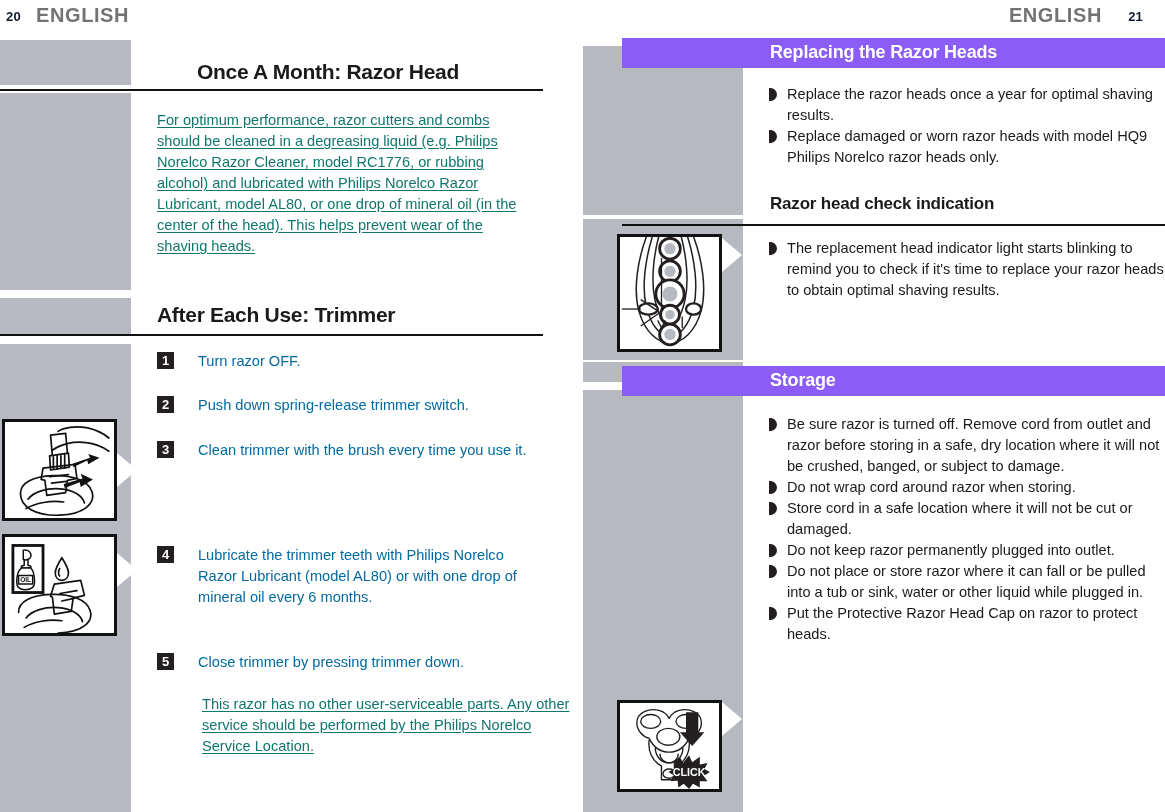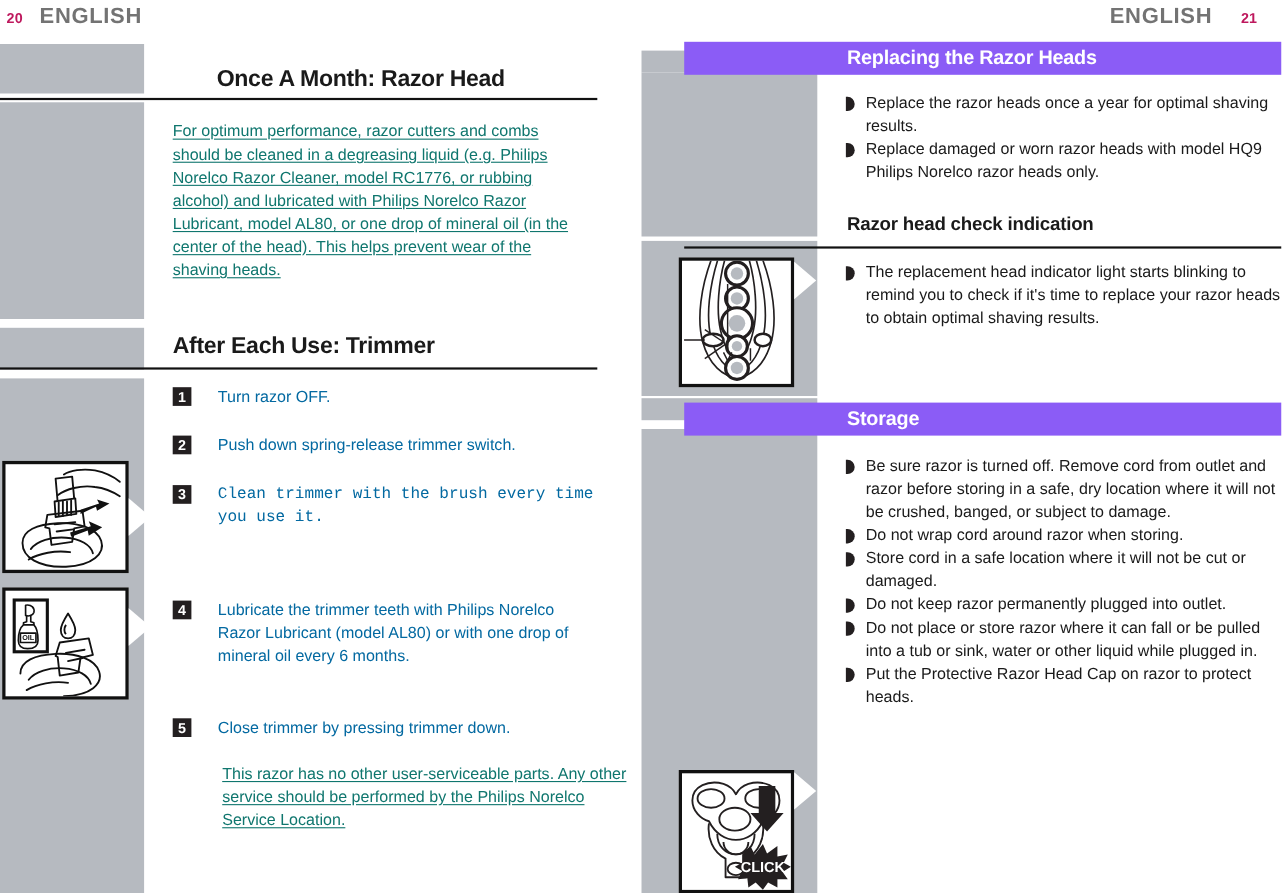--- a/index.html
+++ b/index.html
@@ -11,21 +11,21 @@
     overflow:hidden;
     position:relative;
   }
   .page{position:absolute;top:0;width:582px;height:812px;overflow:hidden;}
   .page-left{left:0;}
   .page-right{left:583px;width:582px;}
 
   
   .runhead{position:absolute;top:0;height:34px;width:100%;}
   .runhead .folio{
-    position:absolute;top:9px;font-size:13px;font-weight:bold;color:#be185d;
+    position:absolute;top:9px;font-size:13px;font-weight:bold;color:#0f172a;
     letter-spacing:.2px;
   }
   .runhead .lang{
     position:absolute;top:4px;font-size:20px;font-weight:bold;color:#737373;
     letter-spacing:.6px;
   }
   .page-left .folio{left:6px;}
   .page-left .lang{left:36px;}
   .page-right .lang{right:63px;}
   .page-right .folio{right:22px;}
@@ -125,21 +125,21 @@
     <div class="txt" style="width:348px;">Turn razor OFF.</div>
   </div>
 
   <div class="step" style="left:157px;top:395px;width:400px;">
     <div class="num">2</div>
     <div class="txt" style="width:355px;">Push down spring-release trimmer switch.</div>
   </div>
 
   <div class="step" style="left:157px;top:440px;width:390px;">
     <div class="num">3</div>
-    <div class="txt" style="width:348px;font-family:Liberation Mono, monospace;">Clean trimmer with the brush every time you use it.</div>
+    <div class="txt" style="width:348px;">Clean trimmer with the brush every time you use it.</div>
   </div>
 
   <div class="step" style="left:157px;top:545px;width:390px;">
     <div class="num">4</div>
     <div class="txt" style="width:348px;">Lubricate the trimmer teeth with Philips Norelco Razor Lubricant (model AL80) or with one drop of mineral oil every 6 months.</div>
   </div>
 
   <div class="step" style="left:157px;top:652px;width:400px;">
     <div class="num">5</div>
     <div class="txt" style="width:360px;">Close trimmer by pressing trimmer down.</div>
@@ -310,21 +310,21 @@
         <path d="M40 88 L44 96 L48 88"></path>
         <path d="M66 96 L66 84"></path>
         <path d="M2 76 L22 76"></path>
         <path d="M22 66 L40 78"></path>
         <path d="M22 94 L42 80"></path>
       </g>
     </svg>
   </div>
   <div class="ptr" style="left:139px;top:238px;"></div>
 
-  <div class="figbox" style="left:34px;top:700px;width:105px;height:112px;">
+  <div class="figbox" style="left:34px;top:700px;width:105px;height:92px;">
     <svg viewBox="0 0 105 112" xmlns="http://www.w3.org/2000/svg">
       <g fill="none" stroke="#231f20" stroke-width="1.8" stroke-linejoin="round">
 
         <path d="M10 26 C10 12 26 6 40 10 C46 12 50 16 52 20 C54 16 58 12 64 10 C78 6 94 12 94 26 C94 36 86 44 78 46 C72 58 62 64 52 64 C42 64 32 58 26 46 C18 44 10 36 10 26 Z"></path>
         <ellipse cx="28" cy="24" rx="13" ry="9"></ellipse>
         <ellipse cx="74" cy="24" rx="13" ry="9"></ellipse>
         <ellipse cx="51" cy="44" rx="15" ry="11"></ellipse>
 
         <path d="M26 48 C24 62 30 76 42 82 L42 100 L62 100 L62 82 C74 76 80 62 78 48"></path>
         <path d="M34 58 C34 70 42 78 52 78 C62 78 70 70 70 58"></path>

